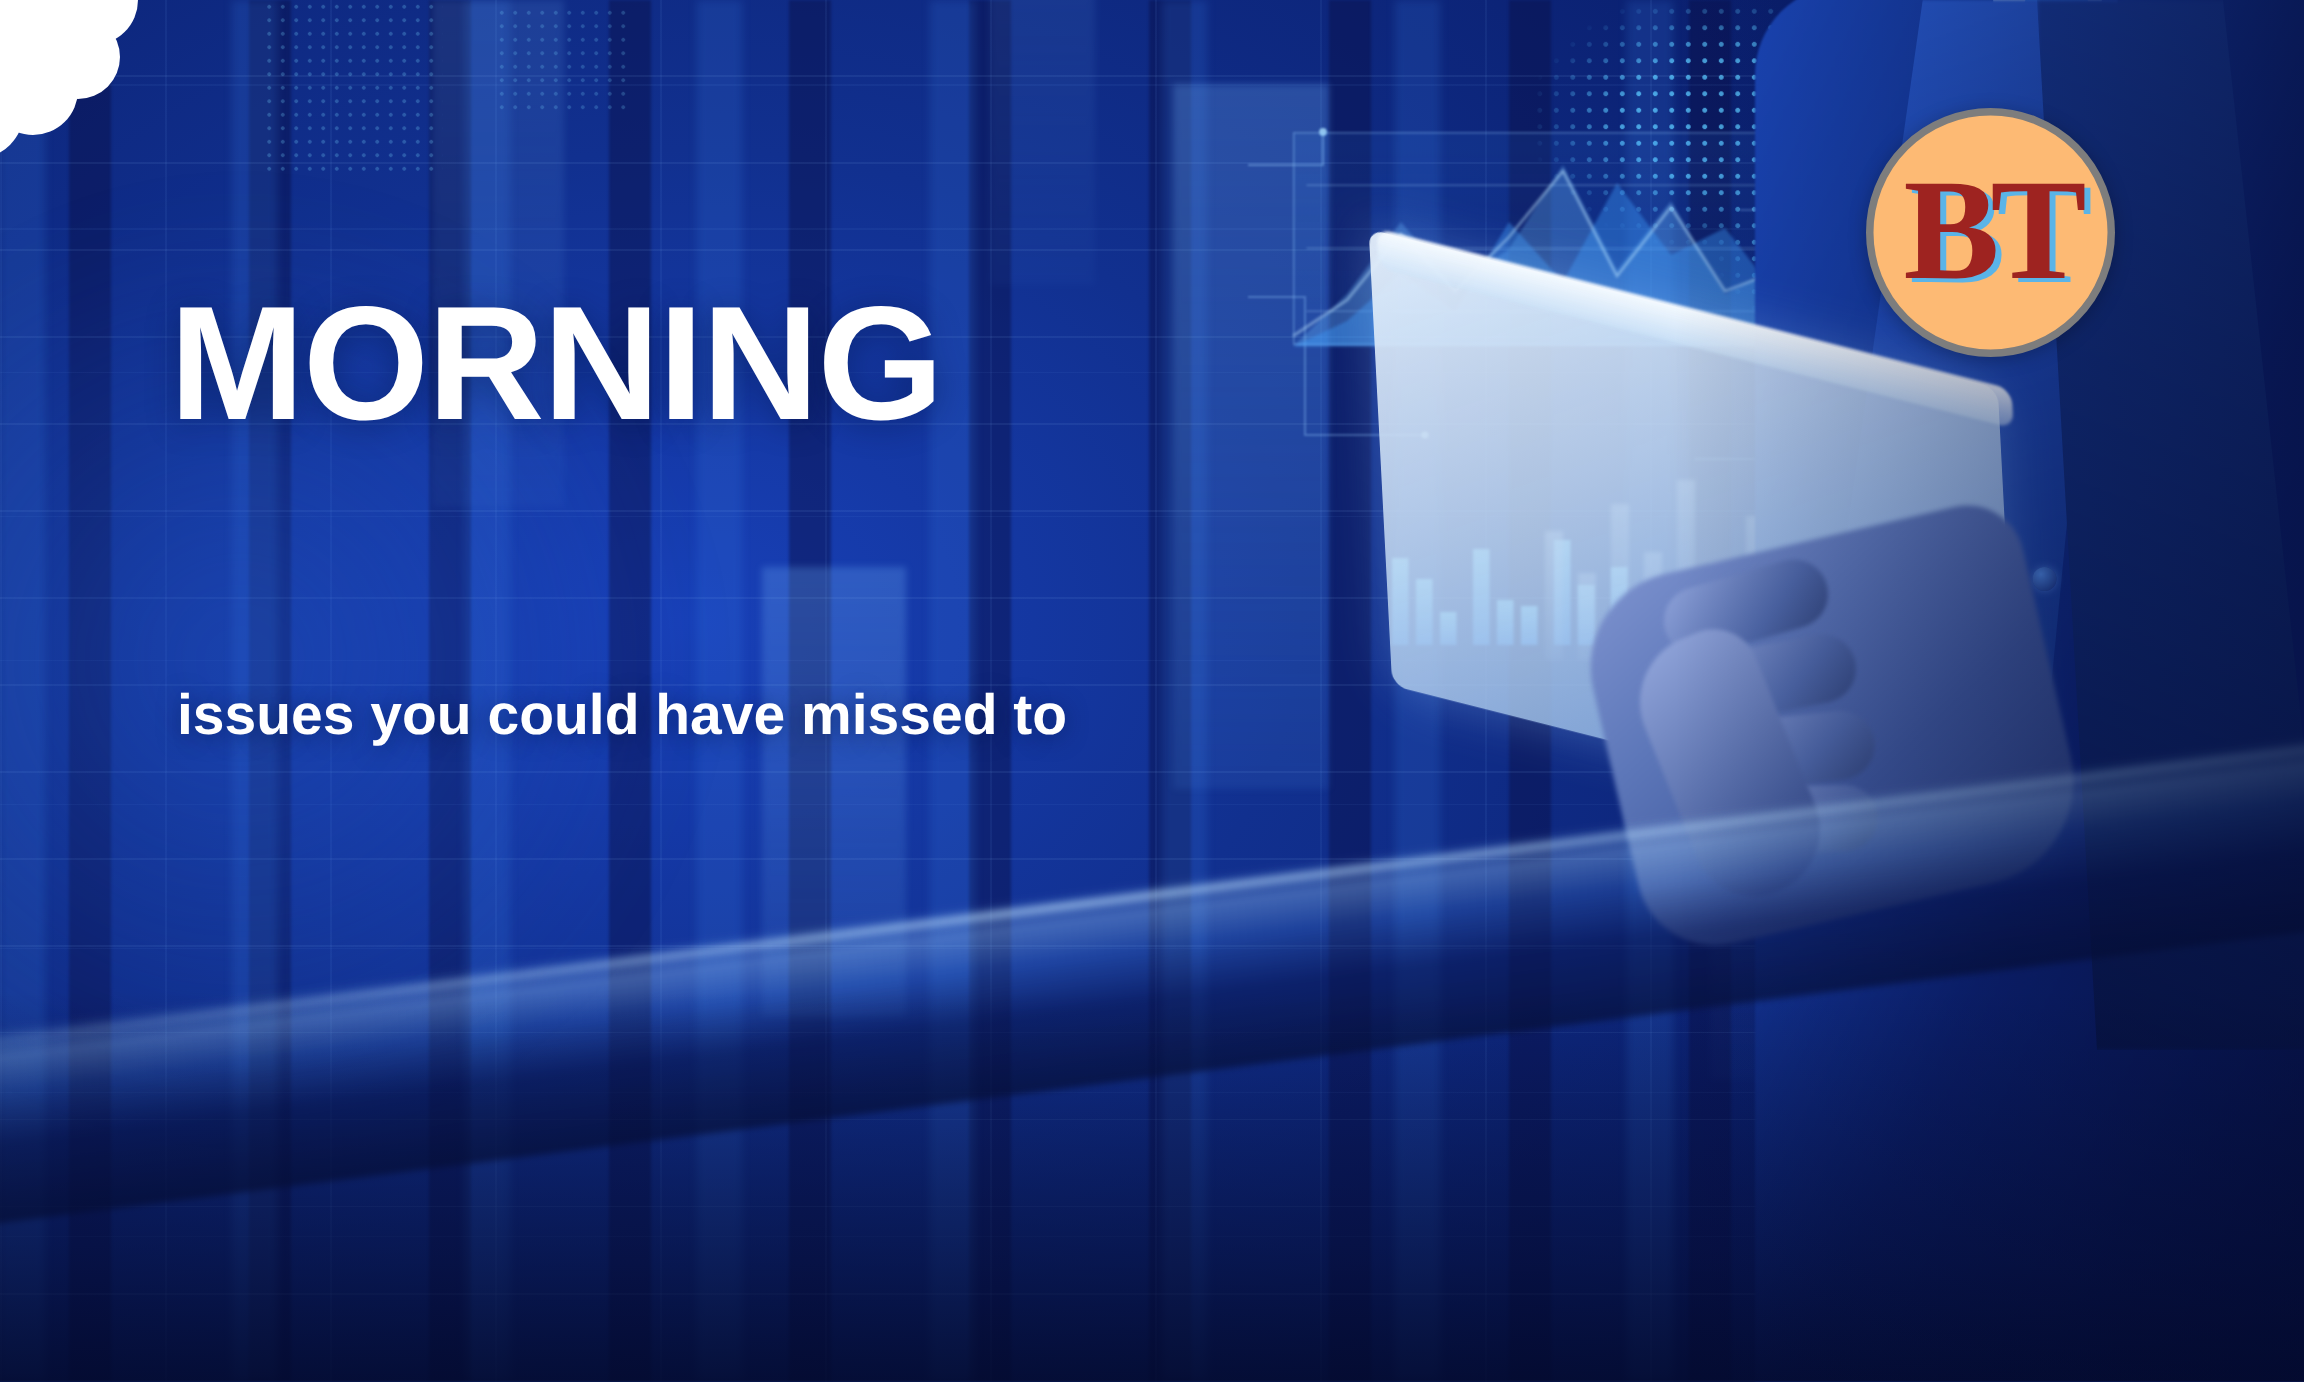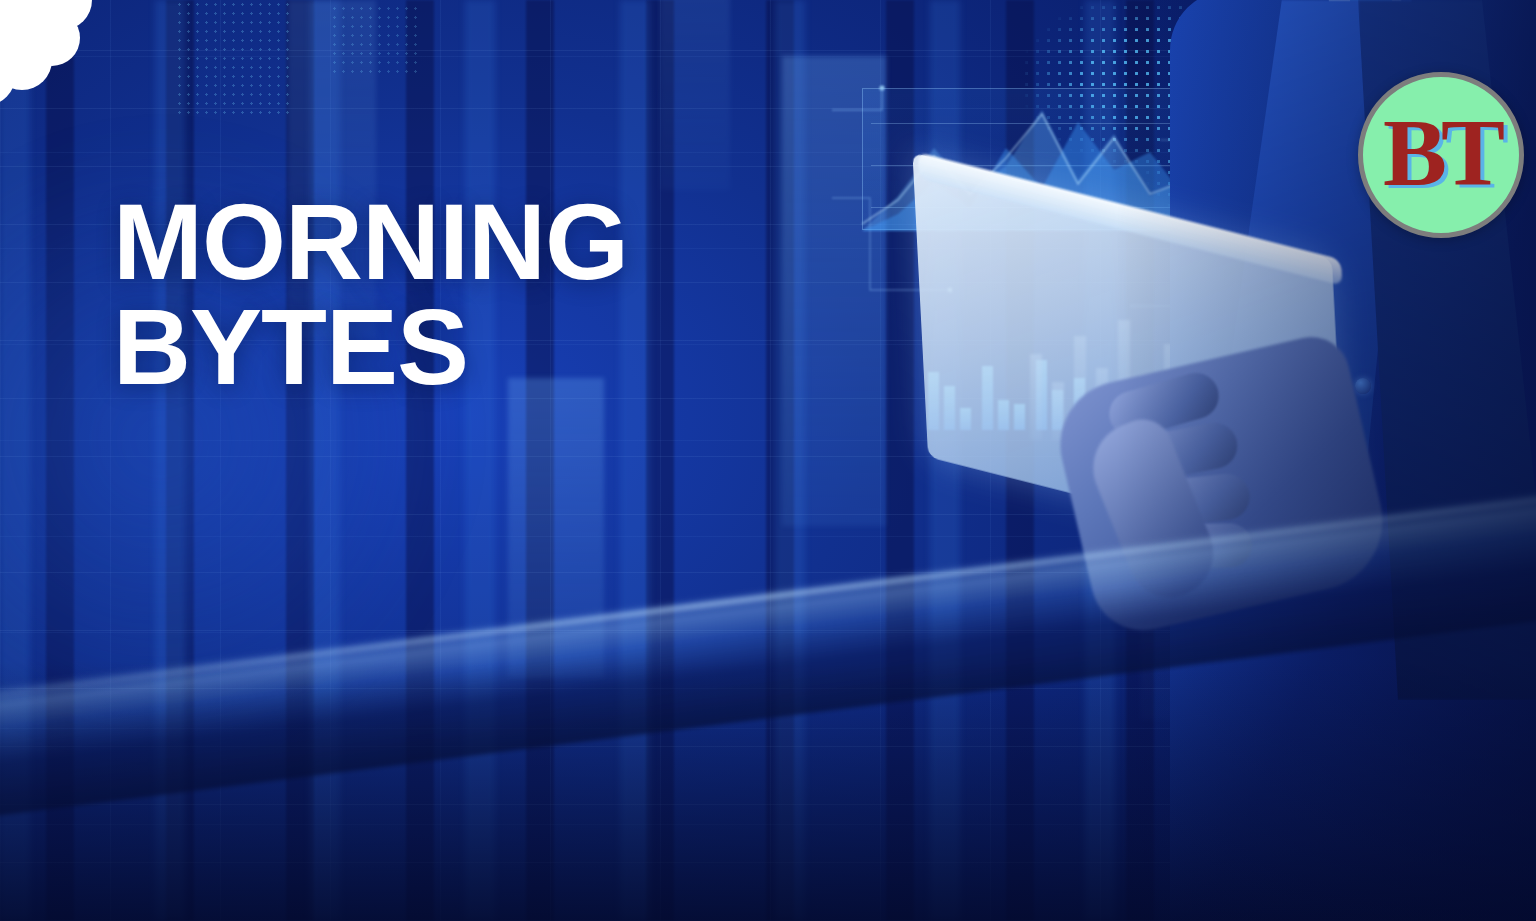--- a/index.html
+++ b/index.html
@@ -273,24 +273,24 @@
     font-size: 38px;
     line-height: 1.33;
     margin: 0;
     text-shadow: 0 2px 14px rgba(0,20,70,.5);
   }
   .subtitle span { display: block; }
 
   
   .logo {
     position: absolute;
-    left: 1358px; top: 72px;
+    left: 1244px; top: 72px;
     width: 166px; height: 166px;
     border-radius: 50%;
-    background: #86efac;
+    background: #fdba74;
     border: 5px solid #7d7d7d;
     box-sizing: border-box;
     display: flex;
     align-items: center;
     justify-content: center;
     box-shadow: 0 2px 12px rgba(0,0,0,.25);
   }
   .logo-text {
     position: relative;
     font-family: "Liberation Serif", serif;
@@ -411,23 +411,23 @@
         <circle cx="6" cy="126" r="36"></circle>
         <circle cx="14" cy="74" r="44"></circle>
         <circle cx="58" cy="66" r="44"></circle>
         <rect x="-40" y="-40" width="110" height="140"></rect>
       </g>
     </svg>
   </div>
 
   <h1 class="headline">
     <span>MORNING</span>
-    <span>BYTES</span>
   </h1>
 
   <p class="subtitle">
+    <span>issues you could have missed to</span>
   </p>
 
   <div class="logo">
     <span class="logo-text">BT</span>
   </div>
 
 </div>
 
 </body></html>

